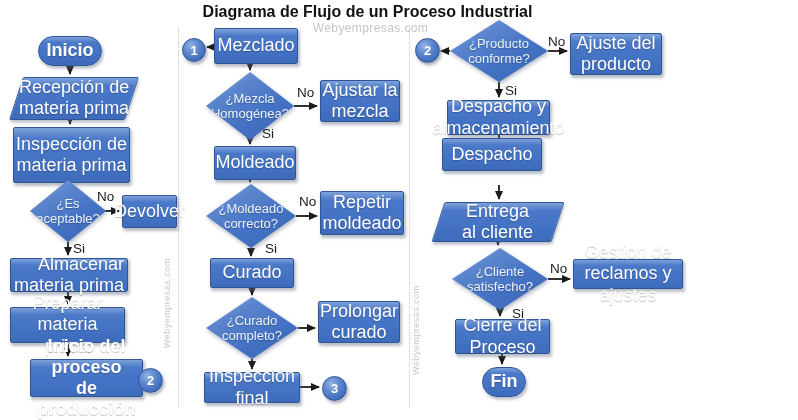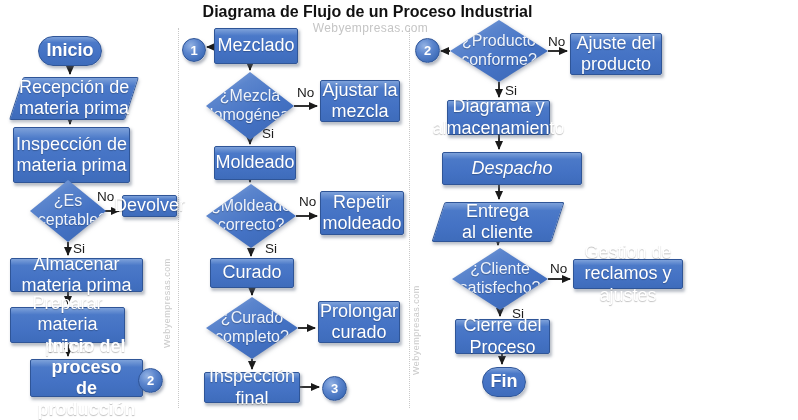--- a/index.html
+++ b/index.html
@@ -43,37 +43,37 @@
   .para .txt { transform:skewX(18deg); }
   .txt { white-space:pre-line; font-size:18px; line-height:1.18; text-shadow:0 1px 1px rgba(0,0,0,.25); }
   .bold .txt { font-weight:bold; }
   .diamond-wrap { position:absolute; z-index:2; filter:drop-shadow(1.5px 2.5px 2px rgba(100,110,130,.5)); }
   .diamond {
     width:100%; height:100%;
     clip-path:polygon(50% 0,100% 50%,50% 100%,0 50%);
     background:linear-gradient(150deg,#9ab5e4 0%,#5b85cd 28%,#4472c4 60%,#3a66b2 100%);
     display:flex; align-items:center; justify-content:center; text-align:center; color:#eef3fb;
   }
-  .diamond .txt { font-size:16px; }
+  .diamond .txt { font-size:13px; }
   .conn {
     position:absolute; z-index:2; border-radius:50%;
     background:radial-gradient(circle at 36% 30%, #93b2e3 0%, #5b85cd 40%, #3f6db9 75%, #35609f 100%);
     border:1px solid #2f5597; color:#fff; font-weight:bold; font-size:13px;
     display:flex; align-items:center; justify-content:center;
     box-shadow:1.5px 2.5px 3px rgba(100,110,130,.5);
   }
   .lbl { position:absolute; z-index:3; font-size:13.5px; color:#1c1c1c; font-weight:500; }
 
   
   .p-inicio   { left:38px;  top:36px;  width:64px;  height:30px; }
   .p-recep    { left:16px;  top:77px;  width:116px; height:43px; }
   .p-inspec   { left:13px;  top:127px; width:117px; height:56px; }
   .p-acept    { left:30px;  top:180px; width:76px;  height:62px; }
-  .p-devol    { left:122px; top:195px; width:55px;  height:22px; }
-  .p-almac    { left:10px;  top:258px; width:133px; height:34px; }
+  .p-devol    { left:122px; top:195px; width:55px;  height:33px; }
+  .p-almac    { left:10px;  top:258px; width:118px; height:34px;text-align:right; }
   .p-prep     { left:10px;  top:307px; width:115px; height:36px; }
   .p-inipro   { left:10px;  top:359px; width:113px; height:38px;margin-left:20px; }
   .p-c2a      { left:138px; top:368px; width:23px;  height:23px; }
   .p-no1 { left:97px;  top:189px; }
   .p-si1 { left:73px;  top:241px; }
   
   .p-c1       { left:182px; top:38px;  width:22px;  height:22px; }
   .p-mezc     { left:214px; top:28px;  width:84px;  height:36px; }
   .p-dmez     { left:206px; top:72px;  width:88px;  height:68px; }
   .p-ajus     { left:320px; top:80px;  width:80px;  height:42px; }
@@ -87,21 +87,21 @@
   .p-c3       { left:322px; top:376px; width:23px;  height:23px; }
   .p-no2 { left:297px; top:85px;  }
   .p-si2 { left:262px; top:126px; }
   .p-no3 { left:299px; top:194px; }
   .p-si3 { left:265px; top:241px; }
   
   .p-c2b      { left:415px; top:38px;  width:23px;  height:23px; }
   .p-dprod    { left:450px; top:20px;  width:98px;  height:62px; }
   .p-ajup     { left:570px; top:33px;  width:92px;  height:42px; }
   .p-empa     { left:447px; top:100px; width:103px; height:35px; }
-  .p-desp     { left:442px; top:152px; width:140px; height:33px;font-style:italic; }
+  .p-desp     { left:442px; top:138px; width:100px; height:33px; }
   .p-entr     { left:438px; top:202px; width:120px; height:40px; }
   .p-dcli     { left:452px; top:248px; width:96px;  height:62px; }
   .p-gest     { left:573px; top:259px; width:110px; height:30px; }
   .p-cier     { left:455px; top:319px; width:95px;  height:35px; }
   .p-fin      { left:482px; top:367px; width:44px;  height:30px; }
   .p-no4 { left:548px; top:34px;  }
   .p-si5 { left:505px; top:83px;  }
   .p-no5 { left:550px; top:261px; }
   .p-si6 { left:512px; top:306px; }
 </style>
@@ -246,21 +246,21 @@
       <div class="diamond">
         <span class="txt">¿Producto
 conforme?</span>
       </div>
     </div>
   <div class="shape rect p-ajup">
       <span class="txt">Ajuste del
 producto</span>
     </div>
   <div class="shape rect p-empa">
-      <span class="txt">Diagrama y
+      <span class="txt">Despacho y
 almacenamiento</span>
     </div>
   <div class="shape rect p-desp">
       <span class="txt">Despacho</span>
     </div>
   <div class="shape para p-entr">
       <span class="txt">Entrega
 al cliente</span>
     </div>
   <div class="diamond-wrap p-dcli">

